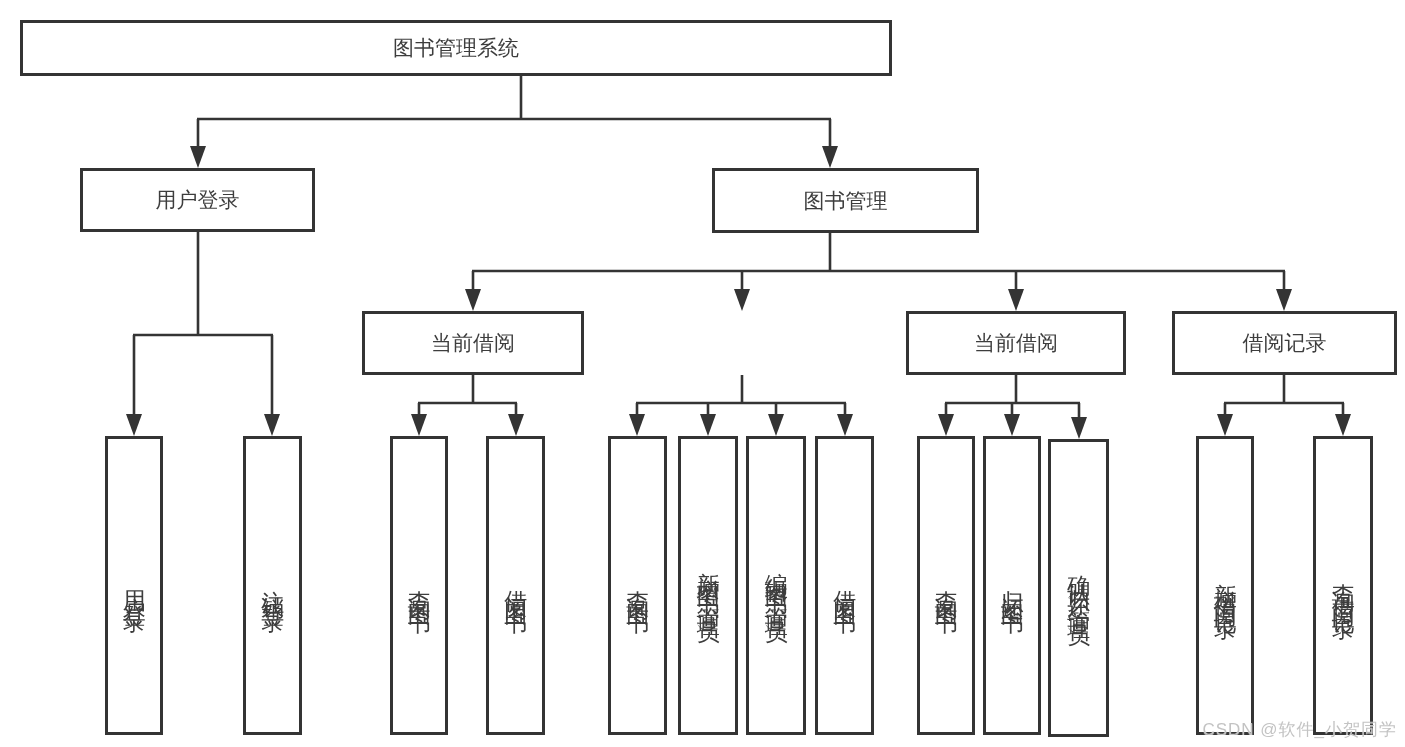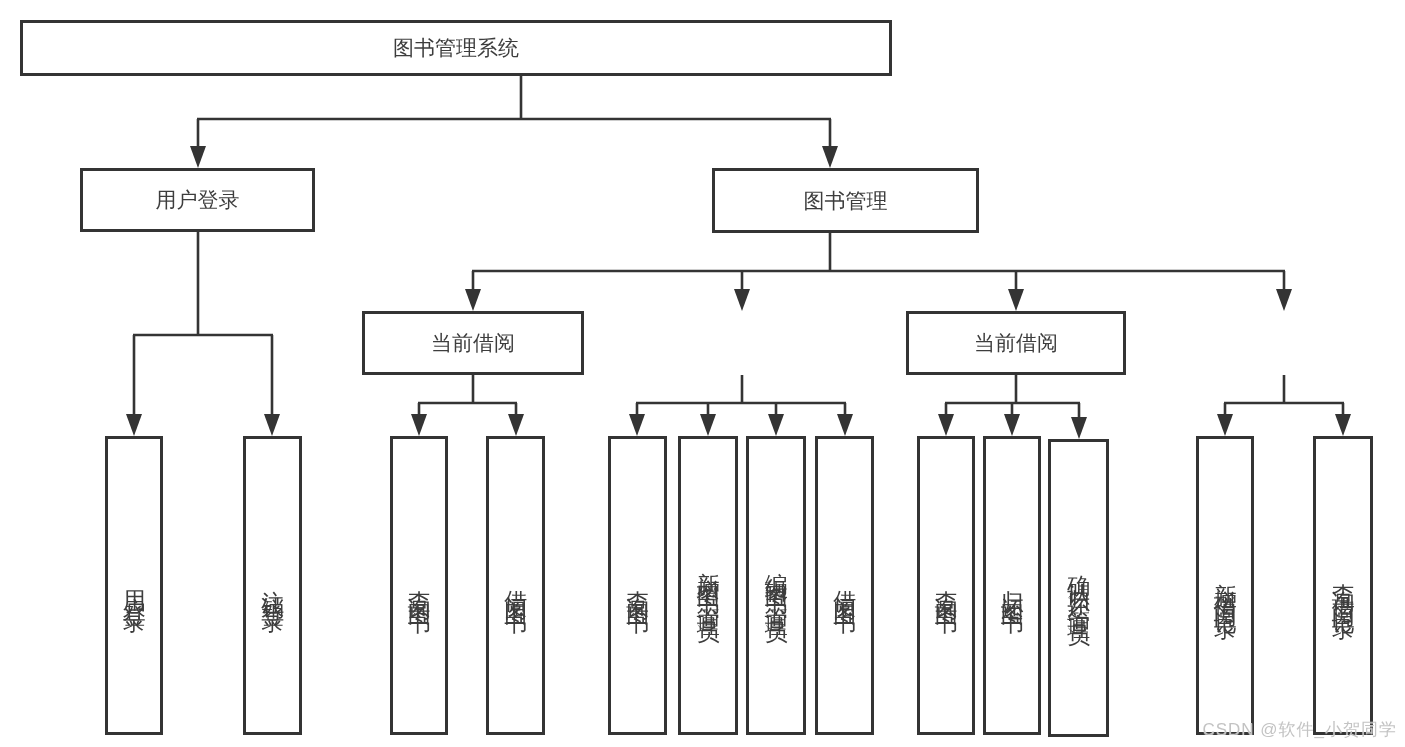--- a/index.html
+++ b/index.html
@@ -147,20 +147,23 @@
   <div class="box" style="left:712px; top:168px; width:267px; height:65px;">
     <span>图书管理</span>
   </div>
 
   <div class="box" style="left:362px; top:311px; width:222px; height:64px;">
     <span>当前借阅</span>
   </div>
   <div class="box" style="left:906px; top:311px; width:220px; height:64px;">
     <span>当前借阅</span>
   </div>
+  <div class="box" style="left:1172px; top:311px; width:225px; height:64px;">
+    <span>借阅记录</span>
+  </div>
 
   <div class="box leaf" style="left:105px; top:436px; width:58px; height:299px;">
     <span class="vtxt">用户登录</span>
   </div>
   <div class="box leaf" style="left:243px; top:436px; width:59px; height:299px;">
     <span class="vtxt">注销登录</span>
   </div>
 
   <div class="box leaf" style="left:390px; top:436px; width:58px; height:299px;">
     <span class="vtxt">查询图书</span>

